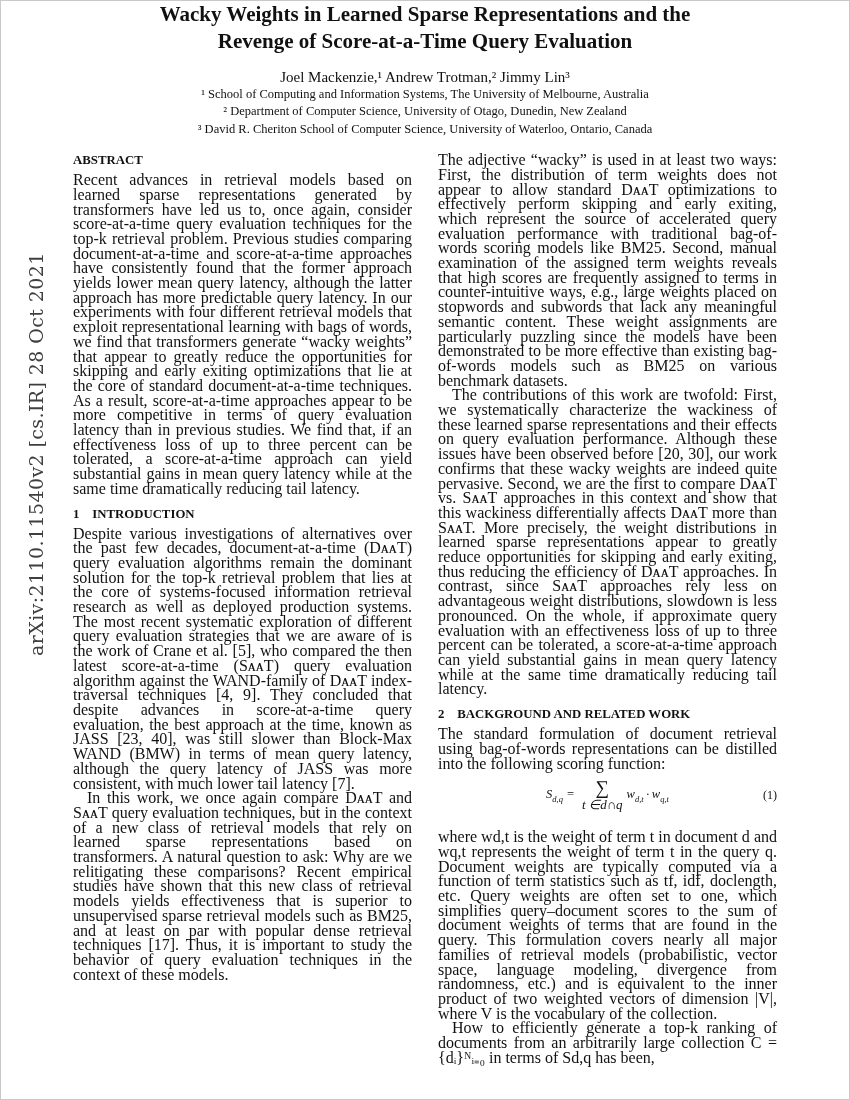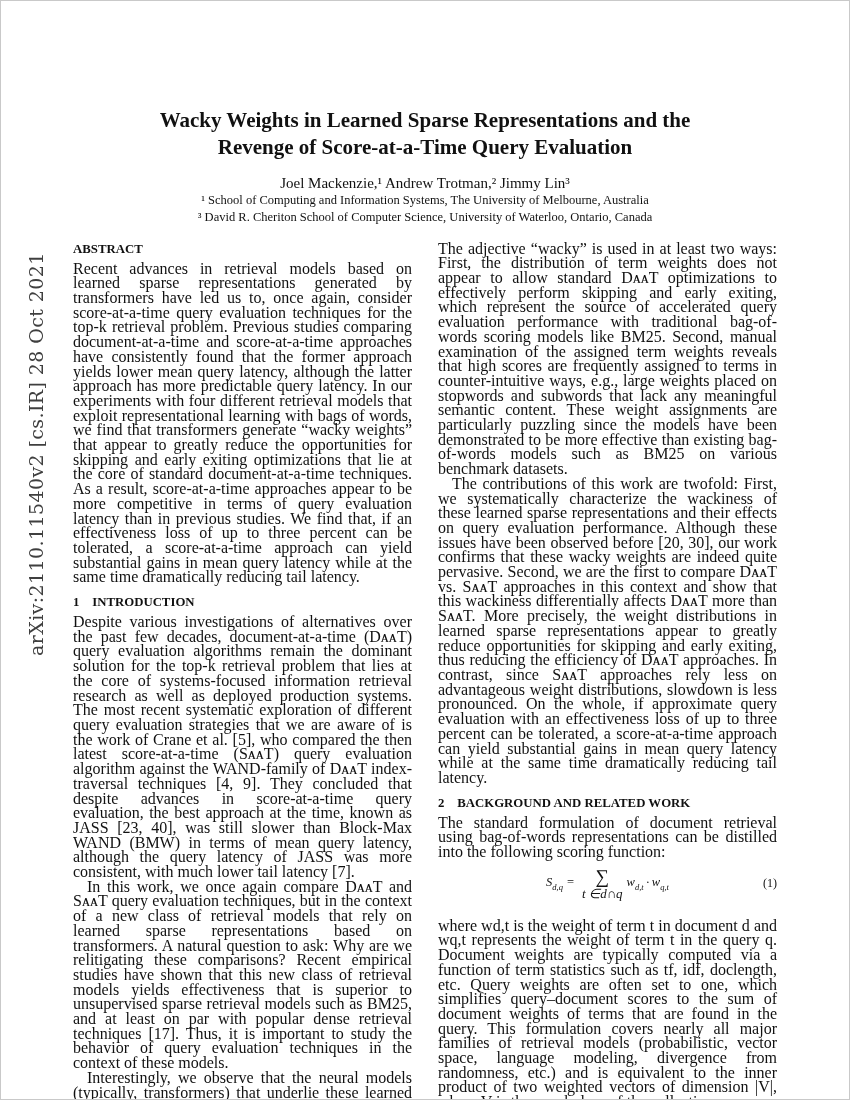--- a/index.html
+++ b/index.html
@@ -18,21 +18,21 @@
     position: absolute;
     top: 655px; left: 24px;
     transform: rotate(-90deg);
     transform-origin: 0 0;
     white-space: nowrap;
     font-family: "DejaVu Serif", serif;
     font-size: 19px;
     letter-spacing: 0.4px;
     color: #3f3f3f;
   }
-  .paper-header { padding-top: 106px; text-align: center; }
+  .paper-header { text-align: center; }
   .title {
     font-size: 21px;
     font-weight: 700;
     line-height: 1.3;
     margin: 0 90px 13px;
   }
   .title-line { display: block; }
   .authors { font-size: 15px; }
   .affiliations { font-size: 12.5px; line-height: 17.5px; }
   .columns {
@@ -90,34 +90,34 @@
   <div class="watermark">arXiv:2110.11540v2  [cs.IR]  28 Oct 2021</div>
 
   <header class="paper-header">
     <h1 class="title">
       <span class="title-line">Wacky Weights in Learned Sparse Representations and the</span>
       <span class="title-line">Revenge of Score-at-a-Time Query Evaluation</span>
     </h1>
     <div class="authors">Joel Mackenzie,¹  Andrew Trotman,²  Jimmy Lin³</div>
     <div class="affiliations">
       <div>¹ School of Computing and Information Systems, The University of Melbourne, Australia</div>
+      <div>² Department of Computer Science, University of Otago, Dunedin, New Zealand</div>
       <div>³ David R. Cheriton School of Computer Science, University of Waterloo, Ontario, Canada</div>
     </div>
   </header>
 
   <div class="columns">
 
     <div class="col">
       <h2 class="sec-heading first">ABSTRACT</h2>
       <p class="para">Recent advances in retrieval models based on learned sparse representations generated by transformers have led us to, once again, consider score-at-a-time query evaluation techniques for the top-k retrieval problem. Previous studies comparing document-at-a-time and score-at-a-time approaches have consistently found that the former approach yields lower mean query latency, although the latter approach has more predictable query latency. In our experiments with four different retrieval models that exploit representational learning with bags of words, we find that transformers generate “wacky weights” that appear to greatly reduce the opportunities for skipping and early exiting optimizations that lie at the core of standard document-at-a-time techniques. As a result, score-at-a-time approaches appear to be more competitive in terms of query evaluation latency than in previous studies. We find that, if an effectiveness loss of up to three percent can be tolerated, a score-at-a-time approach can yield substantial gains in mean query latency while at the same time dramatically reducing tail latency.</p>
 
       <h2 class="sec-heading">1 INTRODUCTION</h2>
       <p class="para">Despite various investigations of alternatives over the past few decades, document-at-a-time (DᴀᴀT) query evaluation algorithms remain the dominant solution for the top-k retrieval problem that lies at the core of systems-focused information retrieval research as well as deployed production systems. The most recent systematic exploration of different query evaluation strategies that we are aware of is the work of Crane et al. [5], who compared the then latest score-at-a-time (SᴀᴀT) query evaluation algorithm against the WAND-family of DᴀᴀT index-traversal techniques [4, 9]. They concluded that despite advances in score-at-a-time query evaluation, the best approach at the time, known as JASS [23, 40], was still slower than Block-Max WAND (BMW) in terms of mean query latency, although the query latency of JASS was more consistent, with much lower tail latency [7].</p>
       <p class="para indent">In this work, we once again compare DᴀᴀT and SᴀᴀT query evaluation techniques, but in the context of a new class of retrieval models that rely on learned sparse representations based on transformers. A natural question to ask: Why are we relitigating these comparisons? Recent empirical studies have shown that this new class of retrieval models yields effectiveness that is superior to unsupervised sparse retrieval models such as BM25, and at least on par with popular dense retrieval techniques [17]. Thus, it is important to study the behavior of query evaluation techniques in the context of these models.</p>
-      <p class="para indent">Interestingly, we observe that the neural models (typically, transformers) that underlie these learned sparse retrieval models often assign “wacky” weights to terms in bag-of-words representations.</p>
     </div>
 
     <div class="col">
       <p class="para">The adjective “wacky” is used in at least two ways: First, the distribution of term weights does not appear to allow standard DᴀᴀT optimizations to effectively perform skipping and early exiting, which represent the source of accelerated query evaluation performance with traditional bag-of-words scoring models like BM25. Second, manual examination of the assigned term weights reveals that high scores are frequently assigned to terms in counter-intuitive ways, e.g., large weights placed on stopwords and subwords that lack any meaningful semantic content. These weight assignments are particularly puzzling since the models have been demonstrated to be more effective than existing bag-of-words models such as BM25 on various benchmark datasets.</p>
       <p class="para indent">The contributions of this work are twofold: First, we systematically characterize the wackiness of these learned sparse representations and their effects on query evaluation performance. Although these issues have been observed before [20, 30], our work confirms that these wacky weights are indeed quite pervasive. Second, we are the first to compare DᴀᴀT vs. SᴀᴀT approaches in this context and show that this wackiness differentially affects DᴀᴀT more than SᴀᴀT. More precisely, the weight distributions in learned sparse representations appear to greatly reduce opportunities for skipping and early exiting, thus reducing the efficiency of DᴀᴀT approaches. In contrast, since SᴀᴀT approaches rely less on advantageous weight distributions, slowdown is less pronounced. On the whole, if approximate query evaluation with an effectiveness loss of up to three percent can be tolerated, a score-at-a-time approach can yield substantial gains in mean query latency while at the same time dramatically reducing tail latency.</p>
 
       <h2 class="sec-heading">2 BACKGROUND AND RELATED WORK</h2>
       <p class="para">The standard formulation of document retrieval using bag-of-words representations can be distilled into the following scoring function:</p>
 
       <div class="equation">

